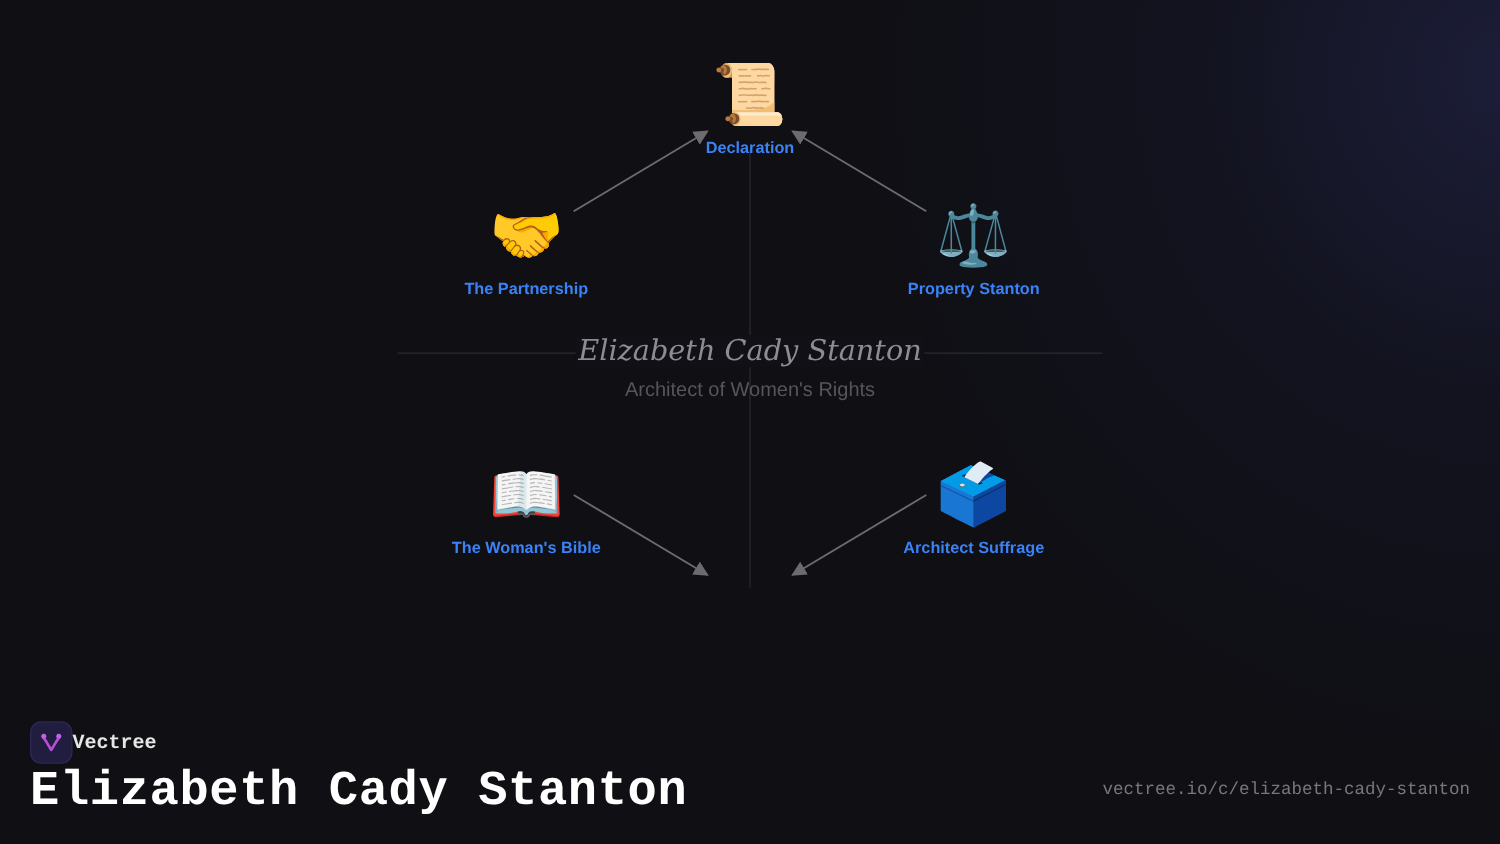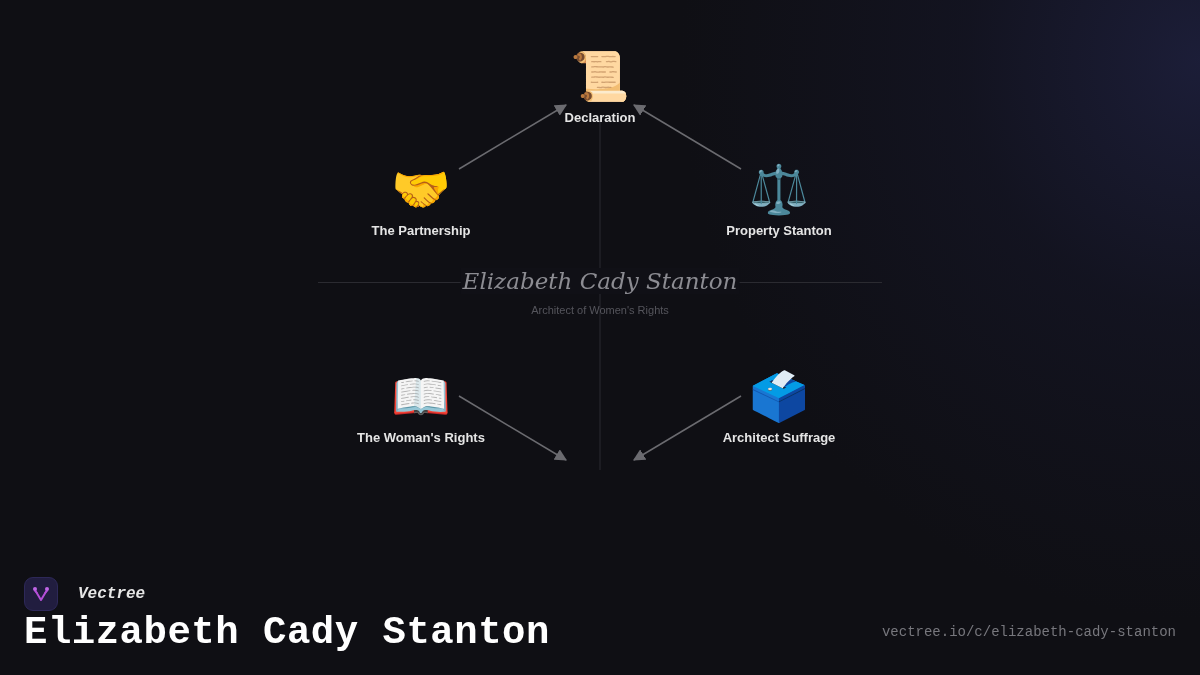--- a/index.html
+++ b/index.html
@@ -22,45 +22,45 @@
       display: flex; flex-direction: column; align-items: center;
       transform: translateX(-50%);
       cursor: pointer;
     }
     .node .icon {
       font-size: 48px; line-height: 56px; height: 56px;
       font-family: "DejaVu Sans", sans-serif;
     }
     .node .label {
       margin-top: 6px;
-      color: #e5e5e5;
+      color: #3b82f6;
       font-size: 13px; font-weight: bold;
       white-space: nowrap;
     }
     .center-title {
       position: absolute; left: 600px; top: 268px;
       transform: translateX(-50%);
       font-family: "DejaVu Serif", "Liberation Serif", serif;
       font-style: italic;
       font-size: 23px;
       color: #8c8c92;
       white-space: nowrap;
       background: #101016;
       padding: 0 2px;
     }
     .center-subtitle {
       position: absolute; left: 600px; top: 304px;
       transform: translateX(-50%);
-      font-size: 11px;
+      font-size: 16px;
       color: #55555c;
       white-space: nowrap;
     }
     .brand {
       position: absolute; left: 24px; top: 577px;
-      display: flex; align-items: center; gap: 20px; font-style: italic;
+      display: flex; align-items: center; gap: 0;
     }
     .brand-logo {
       width: 34px; height: 34px; border-radius: 9px;
       background: #211d3f;
       border: 1px solid #2d2858;
       display: flex; align-items: center; justify-content: center;
     }
     .brand-name {
       font-family: "Liberation Mono", "DejaVu Sans Mono", monospace;
       font-weight: bold; font-size: 16px; color: #e6e6e6;
@@ -114,21 +114,21 @@
   <div class="node" style="left:779px; top:161px;">
     <span class="icon">⚖️</span>
     <span class="label">Property Stanton</span>
   </div>
 
   <div class="center-title">Elizabeth Cady Stanton</div>
   <div class="center-subtitle">Architect of Women's Rights</div>
 
   <div class="node" style="left:421px; top:368px;">
     <span class="icon">📖</span>
-    <span class="label">The Woman's Rights</span>
+    <span class="label">The Woman's Bible</span>
   </div>
 
   <div class="node" style="left:779px; top:368px;">
     <span class="icon">🗳️</span>
     <span class="label">Architect Suffrage</span>
   </div>
 </div>
 
 <div class="brand">
   <div class="brand-logo">

